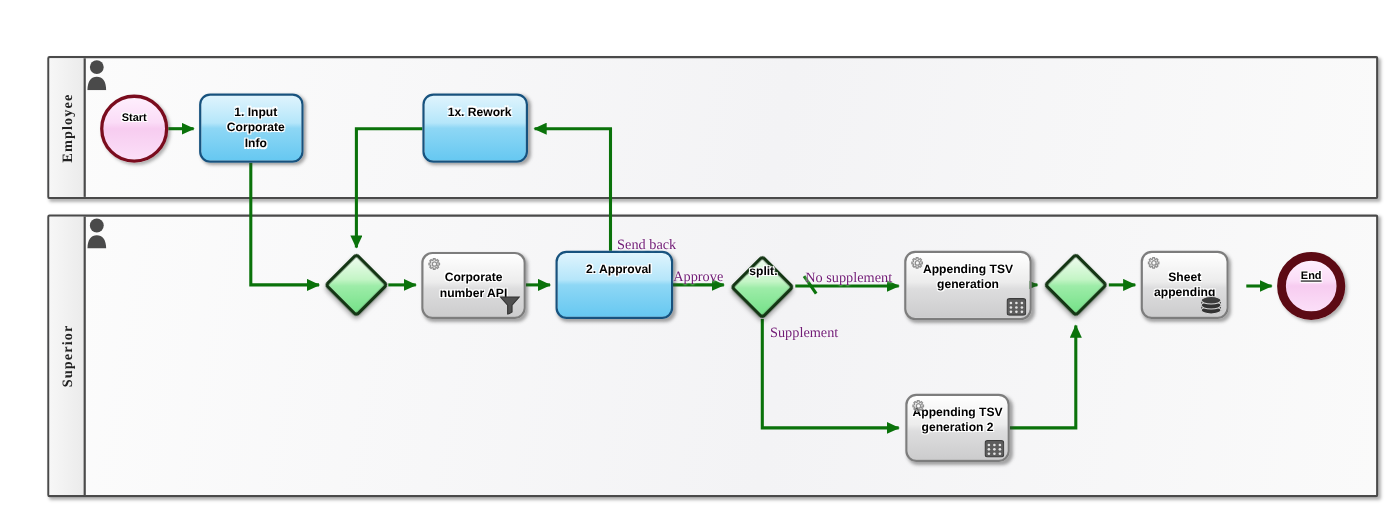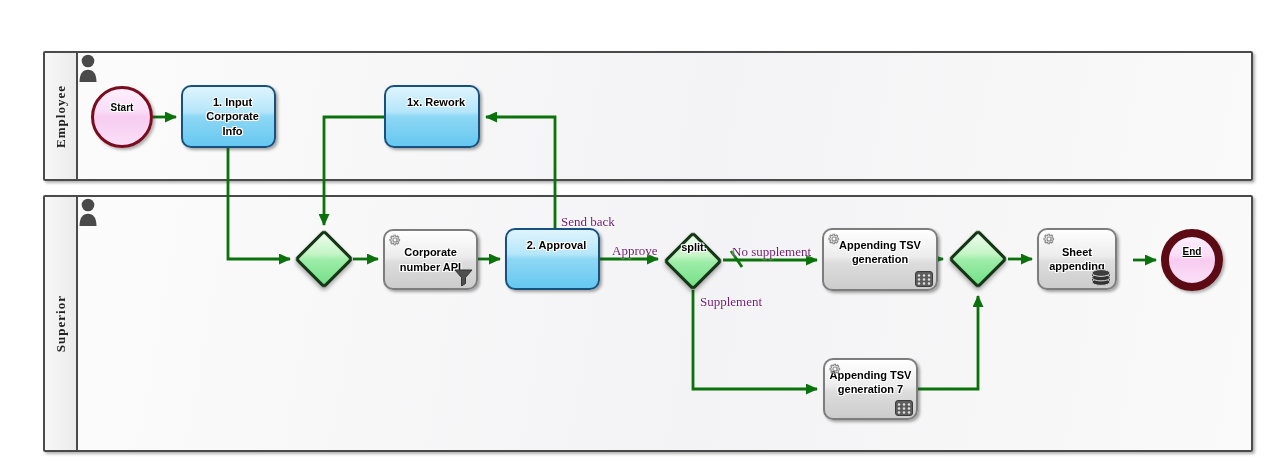--- a/index.html
+++ b/index.html
@@ -152,21 +152,21 @@
   <div class="node task gray label-center" style="left:383px;top:229px;width:95px;height:61px;">
     <svg class="task-icon icon-tl" width="12" height="12" viewBox="0 0 24 24">
       <path d="M12 8a4 4 0 100 8 4 4 0 000-8zm9 5.5v-3l-2.6-.5a6.7 6.7 0 00-.6-1.5l1.5-2.2-2.1-2.1-2.2 1.5c-.5-.3-1-.5-1.5-.6L13 2.5h-3l-.5 2.6c-.5.1-1 .3-1.5.6L5.8 4.2 3.7 6.3l1.5 2.2c-.3.5-.5 1-.6 1.5l-2.6.5v3l2.6.5c.1.5.3 1 .6 1.5l-1.5 2.2 2.1 2.1 2.2-1.5c.5.3 1 .5 1.5.6l.5 2.6h3l.5-2.6c.5-.1 1-.3 1.5-.6l2.2 1.5 2.1-2.1-1.5-2.2c.3-.5.5-1 .6-1.5l2.6-.5z" fill="none" stroke="#8f8f8f" stroke-width="2.4"></path>
     </svg>
     <span>Corporate number API</span>
     <svg class="task-icon icon-br" width="19" height="17" viewBox="0 0 19 17">
       <path d="M1,1 h17 l-6.5,7.5 v6 l-4,2.5 v-8.5 z" fill="#4f4f4f" stroke="#333" stroke-width="1"></path>
     </svg>
   </div>
 
-  <div class="node task blue label-top" style="left:505px;top:228px;width:95px;height:62px;">
+  <div class="node task blue label-top" style="left:505px;top:228px;width:107px;height:62px;">
     <span>2. Approval</span>
   </div>
 
   <div class="node task gray label-top" style="left:822px;top:228px;width:116px;height:63px;">
     <svg class="task-icon icon-tl" width="12" height="12" viewBox="0 0 24 24">
       <path d="M12 8a4 4 0 100 8 4 4 0 000-8zm9 5.5v-3l-2.6-.5a6.7 6.7 0 00-.6-1.5l1.5-2.2-2.1-2.1-2.2 1.5c-.5-.3-1-.5-1.5-.6L13 2.5h-3l-.5 2.6c-.5.1-1 .3-1.5.6L5.8 4.2 3.7 6.3l1.5 2.2c-.3.5-.5 1-.6 1.5l-2.6.5v3l2.6.5c.1.5.3 1 .6 1.5l-1.5 2.2 2.1 2.1 2.2-1.5c.5.3 1 .5 1.5.6l.5 2.6h3l.5-2.6c.5-.1 1-.3 1.5-.6l2.2 1.5 2.1-2.1-1.5-2.2c.3-.5.5-1 .6-1.5l2.6-.5z" fill="none" stroke="#8f8f8f" stroke-width="2.4"></path>
     </svg>
     <span>Appending TSV generation</span>
     <svg class="task-icon icon-br" width="18" height="16" viewBox="0 0 18 16">
       <rect x="0.5" y="0.5" width="17" height="15" rx="2.5" fill="#5d5d5d" stroke="#3c3c3c"></rect>
@@ -194,21 +194,21 @@
       <ellipse cx="11" cy="13" rx="9" ry="3.4" fill="#333" stroke="#d8d8d8" stroke-width="1"></ellipse>
       <ellipse cx="11" cy="8.5" rx="9" ry="3.4" fill="#333" stroke="#d8d8d8" stroke-width="1"></ellipse>
       <ellipse cx="11" cy="4" rx="9" ry="3.4" fill="#3d3d3d" stroke="#d8d8d8" stroke-width="1"></ellipse>
     </svg>
   </div>
 
   <div class="node task gray label-top" style="left:823px;top:358px;width:95px;height:62px;">
     <svg class="task-icon icon-tl" width="12" height="12" viewBox="0 0 24 24">
       <path d="M12 8a4 4 0 100 8 4 4 0 000-8zm9 5.5v-3l-2.6-.5a6.7 6.7 0 00-.6-1.5l1.5-2.2-2.1-2.1-2.2 1.5c-.5-.3-1-.5-1.5-.6L13 2.5h-3l-.5 2.6c-.5.1-1 .3-1.5.6L5.8 4.2 3.7 6.3l1.5 2.2c-.3.5-.5 1-.6 1.5l-2.6.5v3l2.6.5c.1.5.3 1 .6 1.5l-1.5 2.2 2.1 2.1 2.2-1.5c.5.3 1 .5 1.5.6l.5 2.6h3l.5-2.6c.5-.1 1-.3 1.5-.6l2.2 1.5 2.1-2.1-1.5-2.2c.3-.5.5-1 .6-1.5l2.6-.5z" fill="none" stroke="#8f8f8f" stroke-width="2.4"></path>
     </svg>
-    <span>Appending TSV generation 7</span>
+    <span>Appending TSV generation 2</span>
     <svg class="task-icon icon-br" width="18" height="16" viewBox="0 0 18 16">
       <rect x="0.5" y="0.5" width="17" height="15" rx="2.5" fill="#5d5d5d" stroke="#3c3c3c"></rect>
       <g fill="#e2e2e2">
         <circle cx="4" cy="4.5" r="1.2"></circle>
           <circle cx="9" cy="4.5" r="1.2"></circle>
           <circle cx="14" cy="4.5" r="1.2"></circle>
         <circle cx="4" cy="8.5" r="1.2"></circle>
           <circle cx="9" cy="8.5" r="1.2"></circle>
           <circle cx="14" cy="8.5" r="1.2"></circle>
         <circle cx="4" cy="12.5" r="1.2"></circle>

